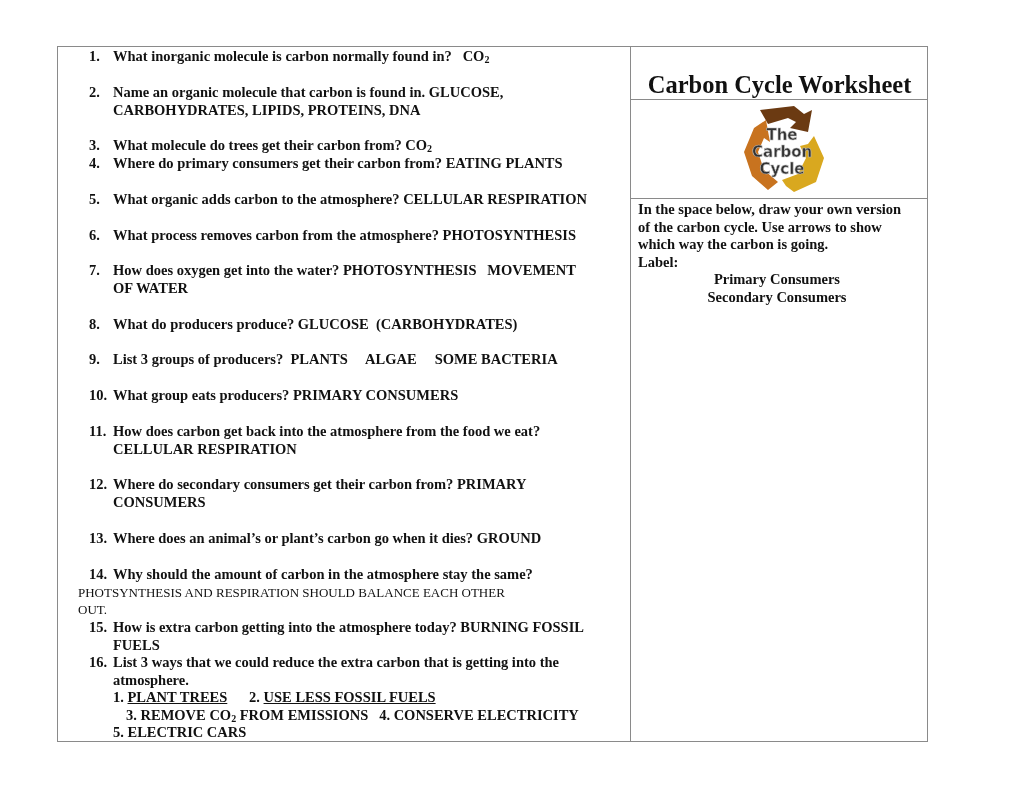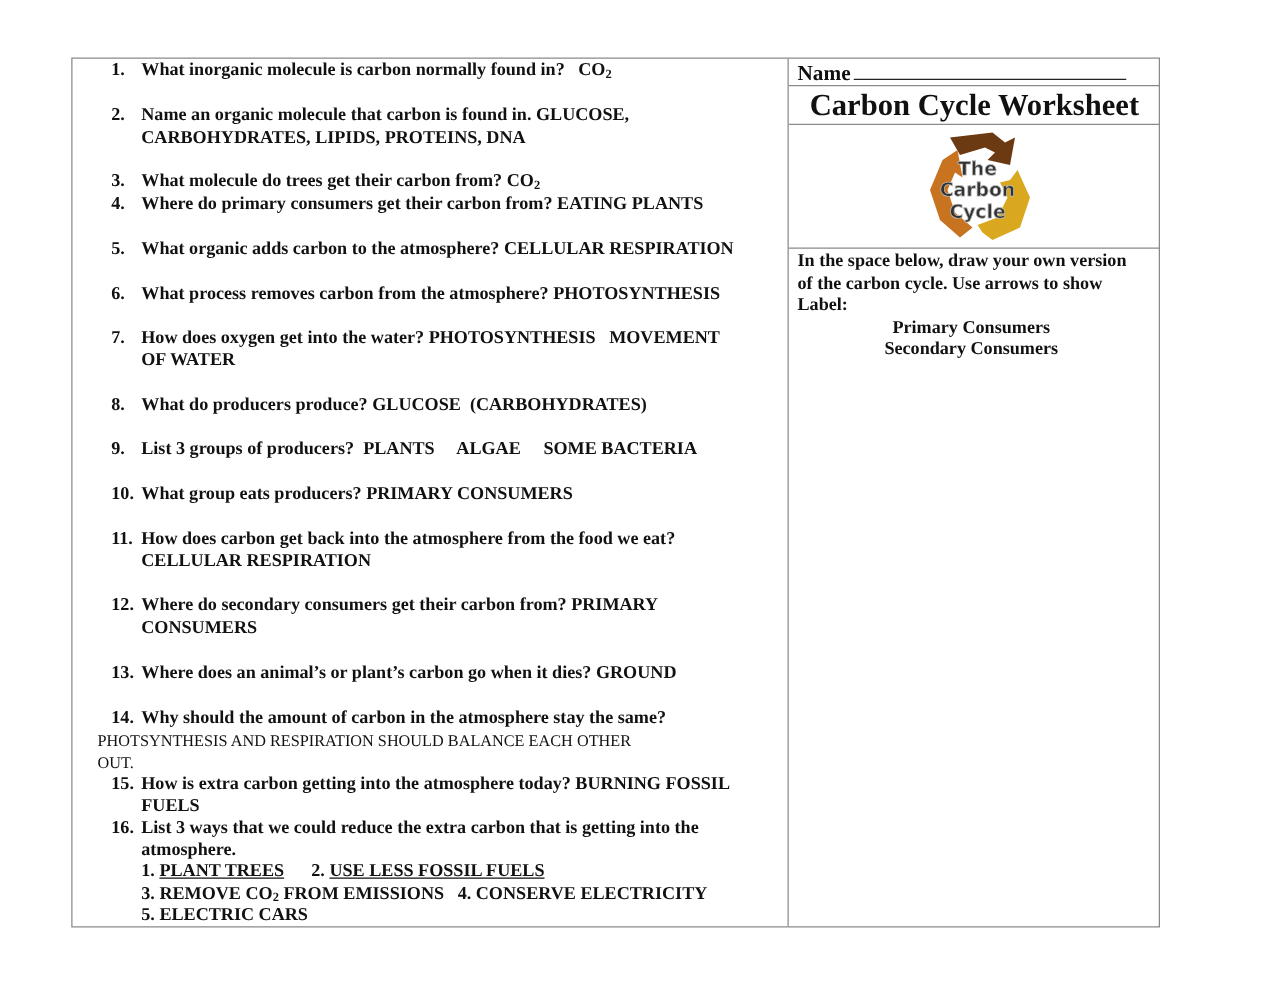--- a/index.html
+++ b/index.html
@@ -234,49 +234,47 @@
       <span class="num">15.</span>
       <span class="txt">How is extra carbon getting into the atmosphere today? BURNING FOSSIL</span>
       <span class="txt" style="top:17.5px;">FUELS</span>
     </div>
 
     <div class="q q-std" style="top:607px;">
       <span class="num">16.</span>
       <span class="txt">List 3 ways that we could reduce the extra carbon that is getting into the</span>
       <span class="txt" style="top:17.5px;">atmosphere.</span>
       <span class="txt" style="top:35px;"><span>1. </span><span class="u">PLANT TREES</span><span>      </span><span>2. </span><span class="u">USE LESS FOSSIL FUELS</span></span>
-      <span class="txt" style="top:52.5px;"><span>3. REMOVE CO</span><sub class="co2">2</sub><span> FROM EMISSIONS   4. CONSERVE ELECTRICITY</span></span>
+      <span class="txt" style="top:52.5px;margin-left:13px;"><span>3. REMOVE CO</span><sub class="co2">2</sub><span> FROM EMISSIONS   4. CONSERVE ELECTRICITY</span></span>
       <span class="txt" style="top:70px;">5. ELECTRIC CARS</span>
     </div>
   </div>
 
   <div class="right-cell">
-    <div class="name-row">
-      <span>Name</span><span class="name-line"></span>
-    </div>
 
     <div class="title-row">Carbon Cycle Worksheet</div>
 
     <div class="image-row">
       <svg class="logo" viewBox="0 0 96 94">
 
         <path d="M26 8 L60 4 L70 12 L78 8 L74 30 L56 26 L62 20 L54 16 L34 22 Z" fill="#6b3a12"></path>
 
         <path d="M20 26 L10 50 L18 74 L34 88 L44 80 L30 68 L24 50 L30 36 L36 40 L32 18 Z" fill="#c8731f"></path>
 
         <path d="M80 34 L90 56 L82 80 L60 90 L52 84 L48 78 L64 72 L72 56 L66 44 L74 42 Z" fill="#d9a81f"></path>
         <text x="48" y="38" text-anchor="middle" font-family="DejaVu Sans, sans-serif" font-weight="bold" font-size="15" fill="#333" stroke="#bbb" stroke-width="0.6">The</text>
         <text x="48" y="55" text-anchor="middle" font-family="DejaVu Sans, sans-serif" font-weight="bold" font-size="15" fill="#333" stroke="#bbb" stroke-width="0.6">Carbon</text>
         <text x="48" y="72" text-anchor="middle" font-family="DejaVu Sans, sans-serif" font-weight="bold" font-size="15" fill="#333" stroke="#bbb" stroke-width="0.6">Cycle</text>
       </svg>
     </div>
 
     <div class="instructions">
       <div>In the space below, draw your own version</div>
       <div>of the carbon cycle. Use arrows to show</div>
+      <div>which way the carbon is going.</div>
       <div>Label:</div>
       <div class="labels">
         <div>Primary Consumers</div>
         <div>Secondary Consumers</div>
       </div>
     </div>
   </div>
 </div>
 
 </body></html>

